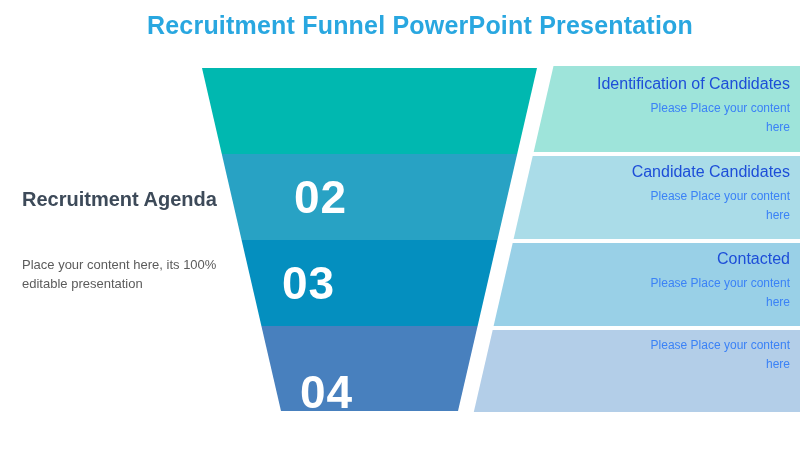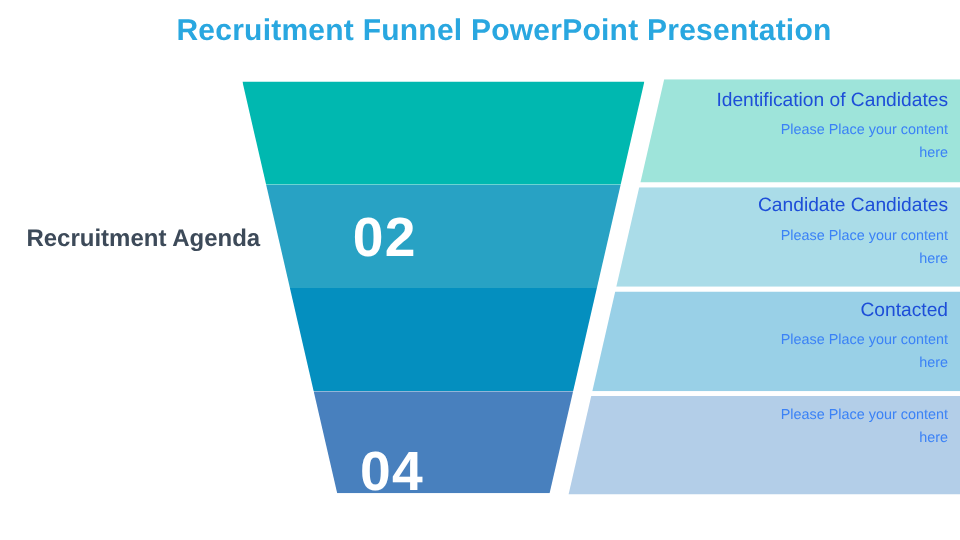--- a/index.html
+++ b/index.html
@@ -45,27 +45,29 @@
   .band-body{font-size:12px;line-height:19px;color:#3b82f6;width:150px;margin-left:auto;text-align:right;}
 </style>
 </head>
 <body>
 
 <div class="slide">
 
   <h1 class="title" style="color: rgb(41, 167, 224);">Recruitment Funnel PowerPoint Presentation</h1>
 
   <div class="agenda-heading">Recruitment Agenda</div>
+  <div class="agenda-body">Place your content here, its 100% editable presentation</div>
 
   <div class="shape seg1" style="background: rgb(0, 184, 176);"></div>
   <div class="shape seg2" style="background: rgb(40, 162, 196);"></div>
   <div class="shape seg3" style="background: rgb(4, 143, 191);"></div>
   <div class="shape seg4" style="background: rgb(72, 128, 190);"></div>
 
   <div class="num num2">02</div>
+  <div class="num num3">03</div>
   <div class="num num4">04</div>
 
   <div class="shape band1" style="background: rgb(158, 228, 218);"></div>
   <div class="shape band2" style="background: rgb(170, 220, 232);"></div>
   <div class="shape band3" style="background: rgb(153, 208, 231);"></div>
   <div class="shape band4" style="background: rgb(179, 206, 232);"></div>
 
   <div class="bandtext bt1">
     <div class="band-heading">Identification of Candidates</div>
     <div class="band-body">Please Place your content here</div>

